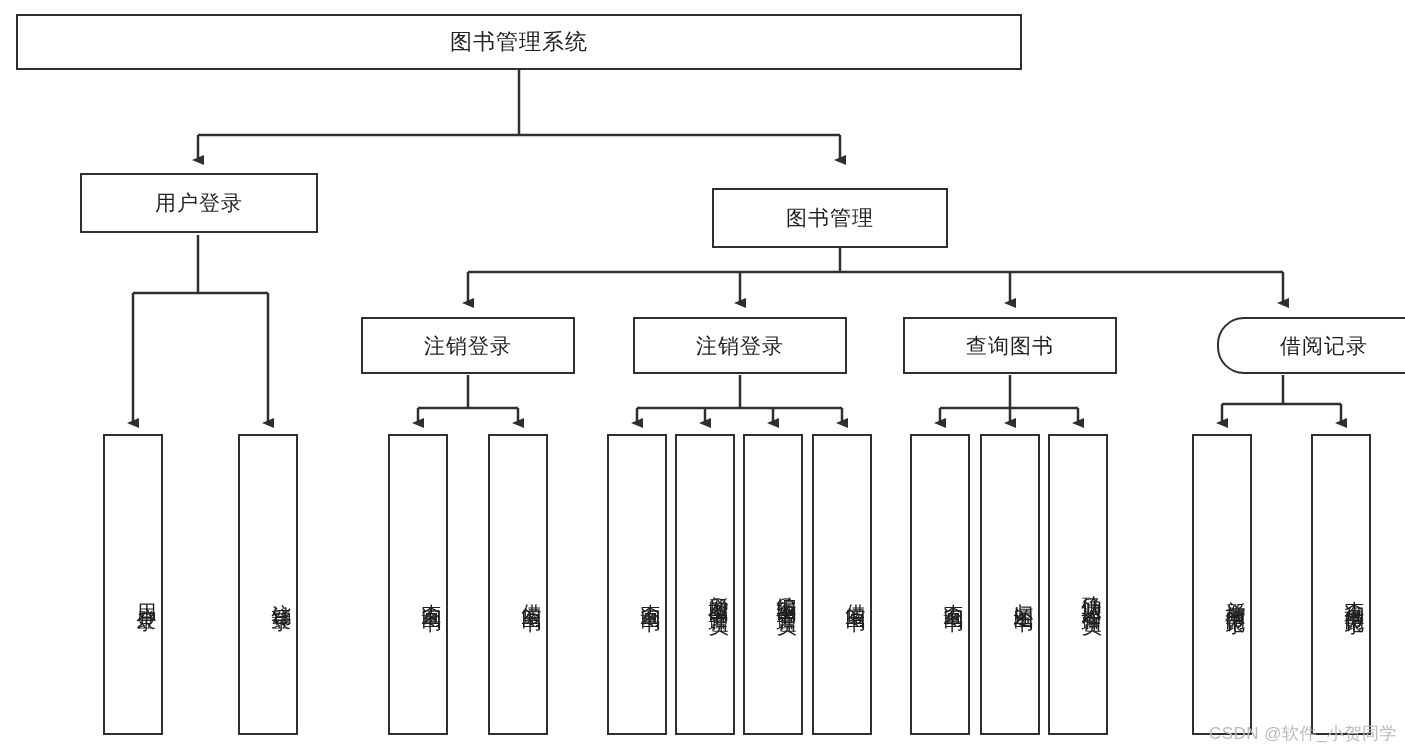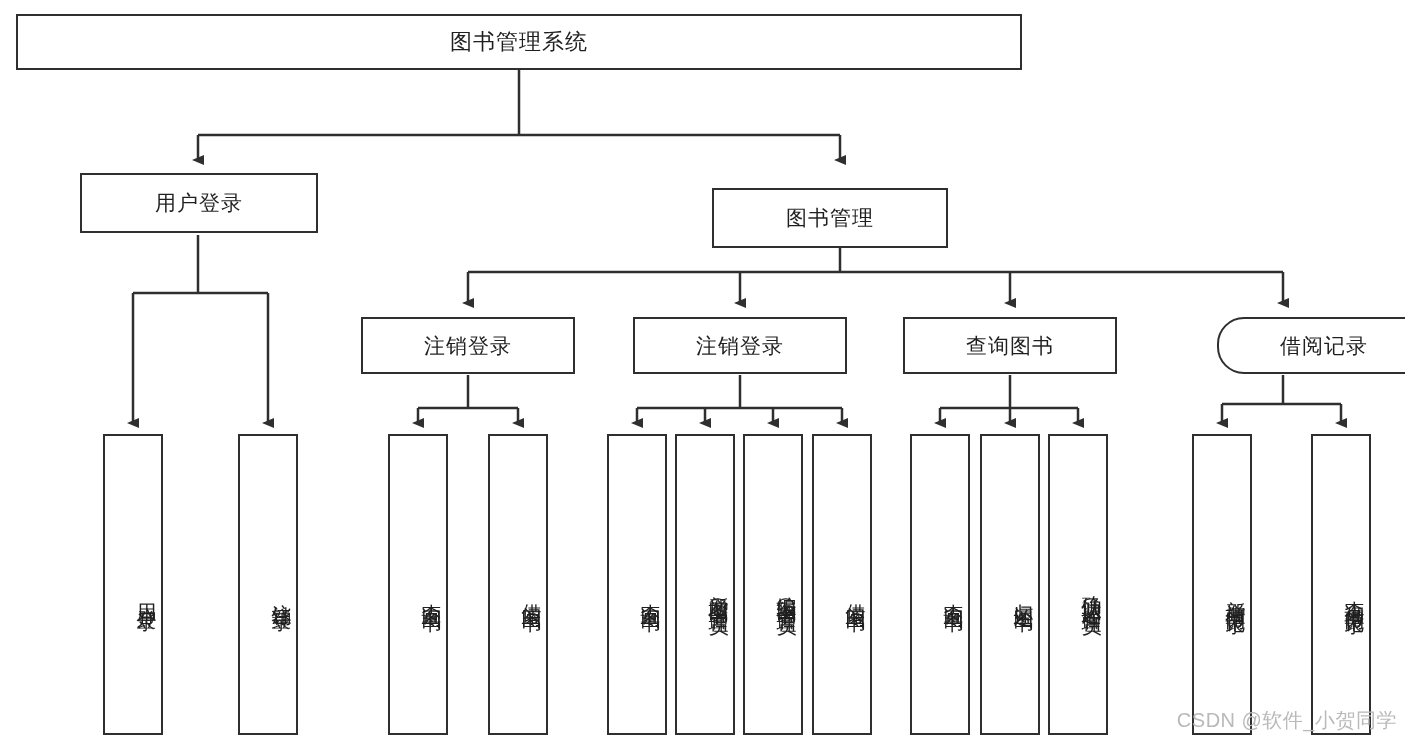--- a/index.html
+++ b/index.html
@@ -56,22 +56,22 @@
   }
   .node.vert .vlabel {
     writing-mode: vertical-rl;
     text-orientation: upright;
     letter-spacing: 3px;
     white-space: nowrap;
   }
   .watermark {
     position: absolute;
     right: 8px;
-    bottom: 13px;
-    font-size: 20px;
+    bottom: 2px;
+    font-size: 17px;
     color: #b9b9b9;
     letter-spacing: 0.5px;
     z-index: 6;
     white-space: nowrap;
   }
 </style>
 </head>
 <body>
 
 <div id="canvas">

